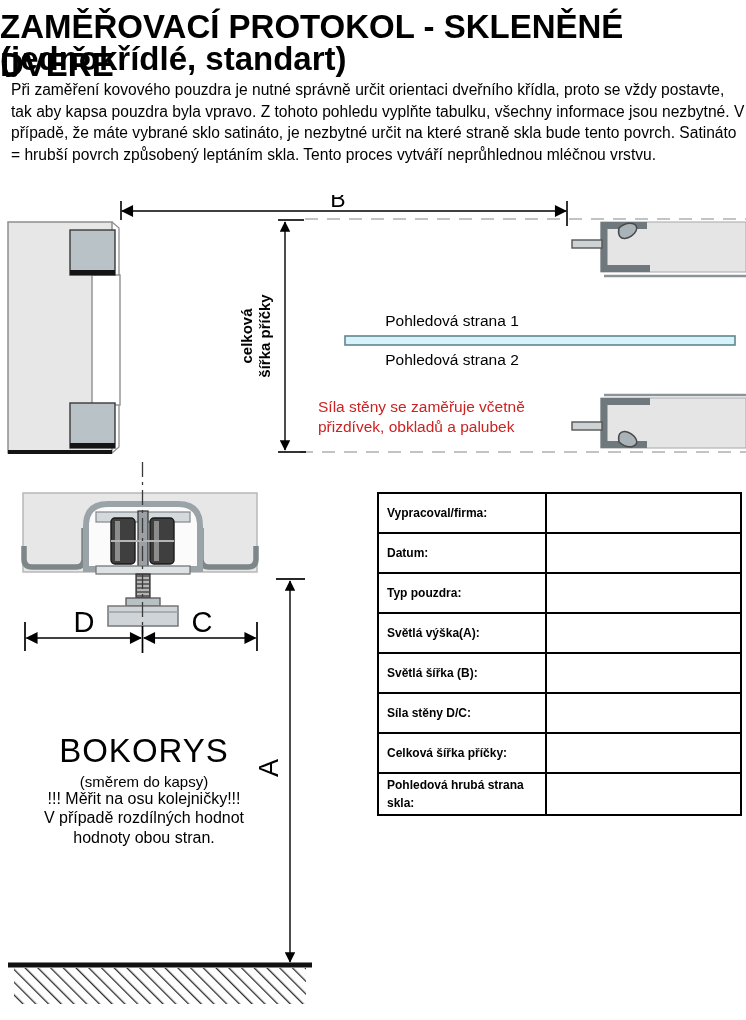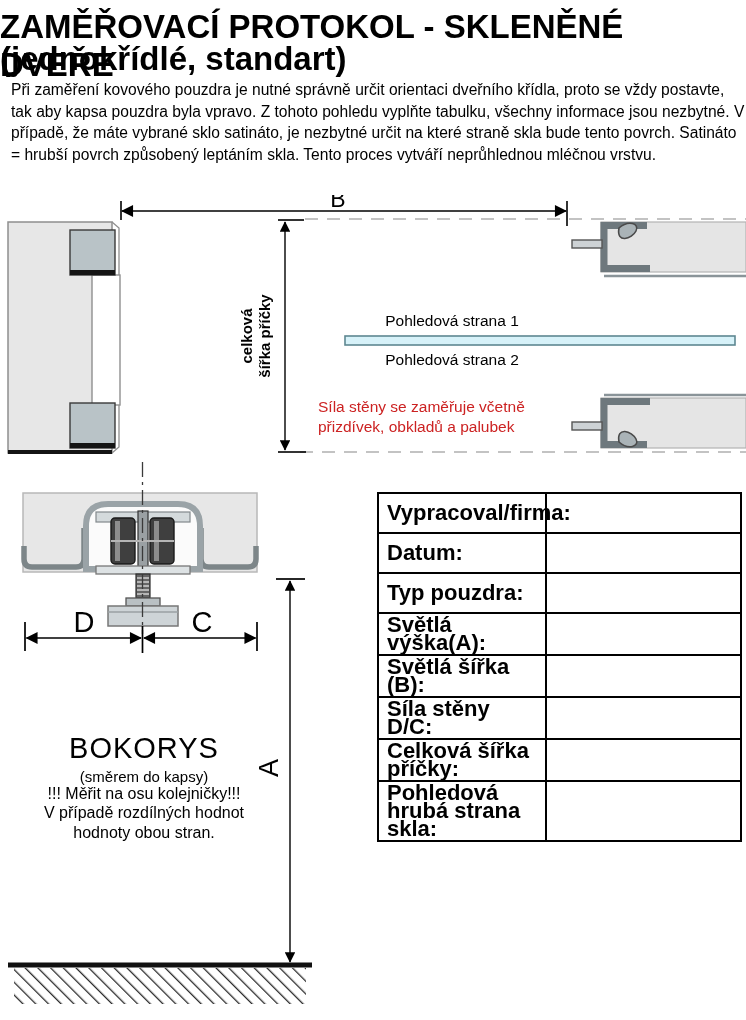--- a/index.html
+++ b/index.html
@@ -19,32 +19,32 @@
     font-size:15.6px;line-height:21.5px;color:#000;
   }
   svg{position:absolute;left:0;display:block;}
   .svg-top{top:195px;}
   .svg-side{top:460px;}
   svg text{font-family:"Liberation Sans","DejaVu Sans",sans-serif;}
 
   .bokorys{
     position:absolute;left:10px;top:732px;width:268px;text-align:center;color:#000;
   }
-  .bok-h{font-size:29px;letter-spacing:1px;}
+  .bok-h{font-size:33px;letter-spacing:1px;}
   .bok-s1{font-size:15px;margin-top:3px;}
   .bok-s2{font-size:16px;}
   .bok-note{font-size:16px;margin-top:0;line-height:20px;}
 
   table.form-table{
     position:absolute;left:377px;top:492px;border-collapse:collapse;
     table-layout:fixed;width:359px;
   }
   table.form-table td{
     border:2.4px solid #000;height:34px;vertical-align:middle;
-    font-size:22px;font-weight:bold;line-height:18px;
+    font-size:12px;font-weight:bold;line-height:18px;
   }
   td.lbl{width:152px;padding:2px 6px 2px 8px;}
   td.val{width:191px;}
 
   .vendor{position:absolute;left:0;top:840px;width:746px;height:180px;}
 </style>
 </head>
 <body>
 
 <div class="page">

